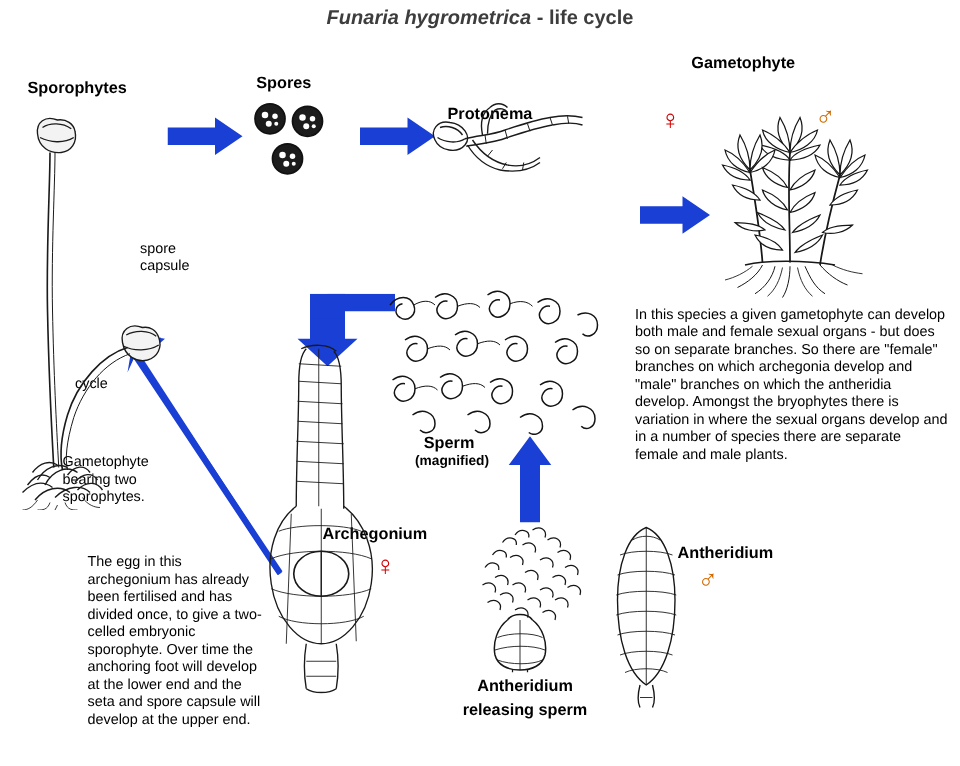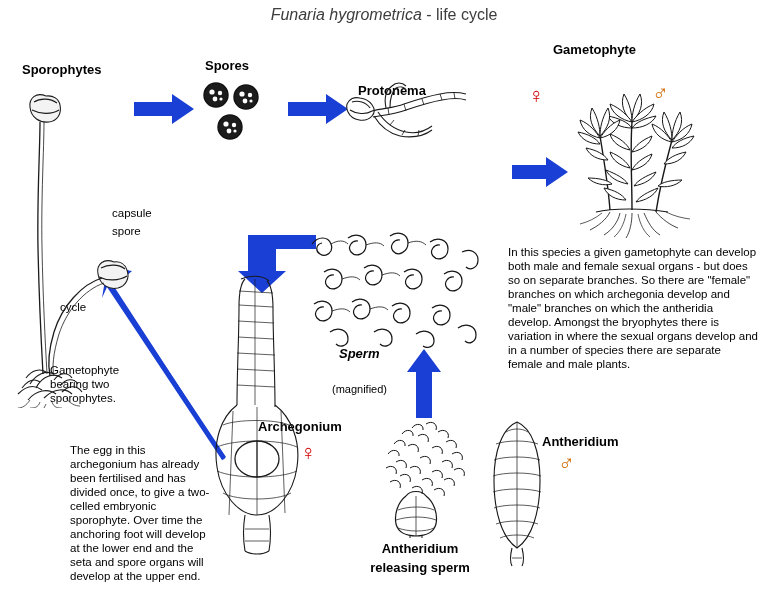--- a/index.html
+++ b/index.html
@@ -21,21 +21,21 @@
   }
   .abs { position: absolute; }
 
   
   #title {
     top: 6px;
     left: 0;
     width: 768px;
     text-align: center;
     font-size: 16px;
-    font-weight: normal;
+    font-weight: bold;
     color: #3d3d3d;
   }
   #title .sci {
     font-style: italic;
   }
 
   
   .heading {
     font-size: 13px;
     font-weight: bold;
@@ -77,44 +77,44 @@
 <div id="stage">
 
   <div class="abs" id="title">
     <span class="sci">Funaria hygrometrica</span><span> - </span><span>life cycle</span>
   </div>
 
   <div class="abs heading" style="top:62px; left:22px;">Sporophytes</div>
   <div class="abs heading" style="top:58px; left:205px;">Spores</div>
   <div class="abs heading" style="top:54px; left:358px;margin-top:29px;">Protonema</div>
   <div class="abs heading" style="top:42px; left:553px;">Gametophyte</div>
-  <div class="abs heading" style="top:346px; left:339px;font-style:italic;">Sperm</div>
-  <div class="abs sublabel" style="top:383px; left:332px;">(magnified)</div>
+  <div class="abs heading" style="top:346px; left:339px;">Sperm</div>
+  <div class="abs sublabel" style="top:363px; left:332px;font-weight:bold;">(magnified)</div>
   <div class="abs heading" style="top:419px; left:258px;">Archegonium</div>
   <div class="abs heading" style="top:434px; left:542px;">Antheridium</div>
   <div class="abs heading" style="top:541px; left:362px; text-align:center; width:116px;">Antheridium</div>
   <div class="abs heading" style="top:560px; left:352px; text-align:center; width:136px;">releasing sperm</div>
 
-  <div class="abs para" style="top:192px; left:112px;margin-top:32px;">spore</div>
+  <div class="abs para" style="top:192px; left:112px;">spore</div>
   <div class="abs para" style="top:206px; left:112px;">capsule</div>
   <div class="abs para" style="top:300px; left:60px;">cycle</div>
 
   <div class="abs sym sym-female" style="top:85px; left:528px;">♀</div>
   <div class="abs sym sym-male" style="top:82px; left:652px;">♂</div>
   <div class="abs sym sym-female" style="top:442px; left:300px;">♀</div>
   <div class="abs sym sym-male" style="top:452px; left:558px;">♂</div>
 
 
   <div class="abs para" style="top:245px; left:508px; width:250px;">In this species a given gametophyte can develop both male and female sexual organs - but does so on separate branches. So there are "female" branches on which archegonia develop and "male" branches on which the antheridia develop. Amongst the bryophytes there is variation in where the sexual organs develop and in a number of species there are separate female and male plants.</div>
 
   <div class="abs para" style="top:363px; left:50px;">Gametophyte</div>
   <div class="abs para" style="top:377px; left:50px;">bearing two</div>
   <div class="abs para" style="top:391px; left:50px;">sporophytes.</div>
 
-  <div class="abs para" style="top:443px; left:70px; width:140px;">The egg in this archegonium has already been fertilised and has divided once, to give a two-celled embryonic sporophyte. Over time the anchoring foot will develop at the lower end and the seta and spore organs will develop at the upper end.</div>
+  <div class="abs para" style="top:443px; left:70px; width:140px;">The egg in this archegonium has already been fertilised and has divided once, to give a two-celled embryonic sporophyte. Over time the anchoring foot will develop at the lower end and the seta and spore capsule will develop at the upper end.</div>
 
   <div class="abs arrow" style="top:92px; left:134px;">
     <svg width="62" height="34" viewBox="0 0 62 34">
       <path d="M0 10 L38 10 L38 2 L60 17 L38 32 L38 24 L0 24 Z" fill="#1a3fd4"></path>
     </svg>
   </div>
 
   <div class="abs arrow" style="top:92px; left:288px;">
     <svg width="62" height="34" viewBox="0 0 62 34">
       <path d="M0 10 L38 10 L38 2 L60 17 L38 32 L38 24 L0 24 Z" fill="#1a3fd4"></path>

